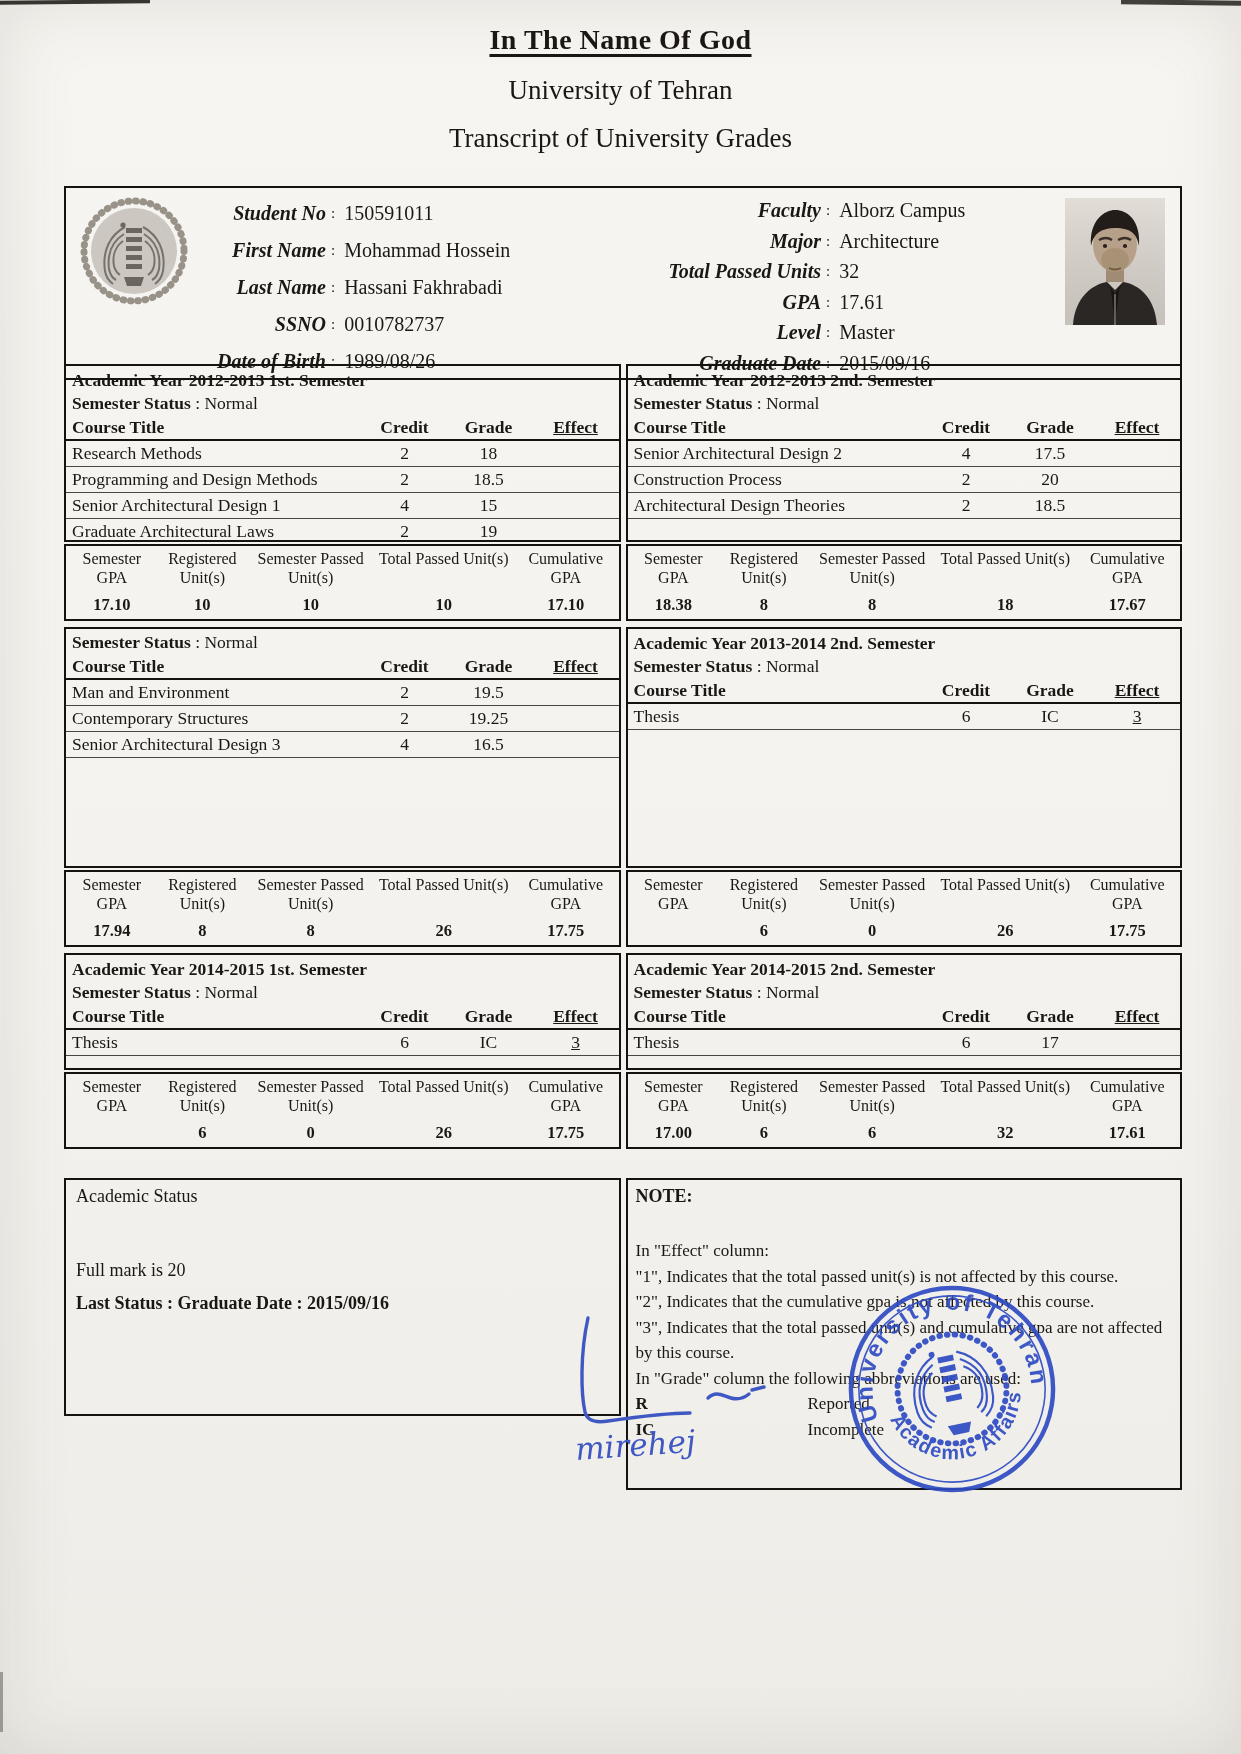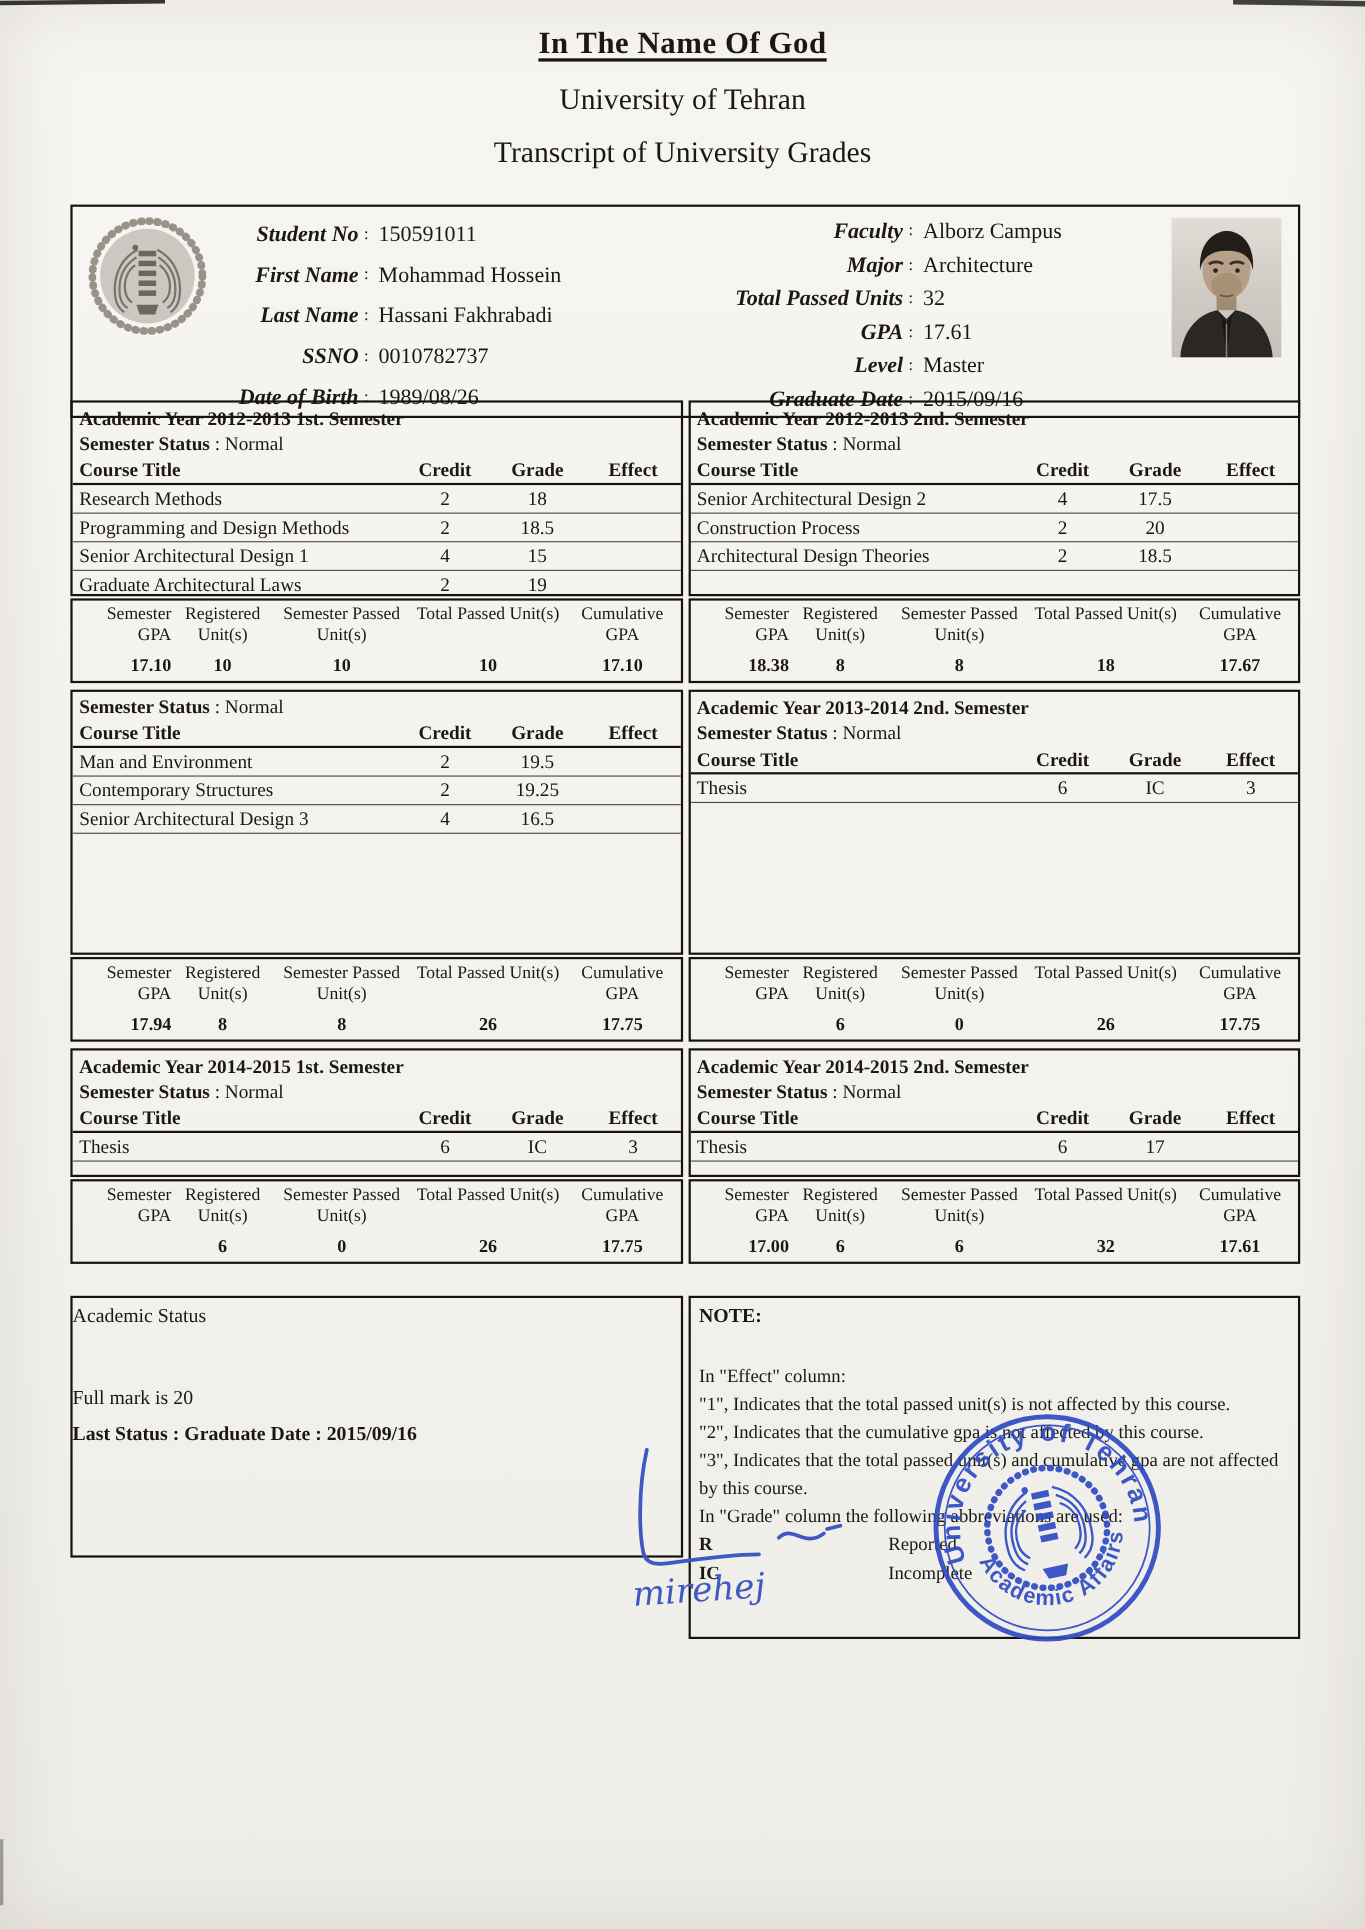--- a/index.html
+++ b/index.html
@@ -46,32 +46,32 @@
   .sem-block { display:flex; flex-direction:column; gap:2px; }
   .sem-main { border:2.5px solid #16130e; flex:1; display:flex; flex-direction:column; overflow:hidden; padding-top:2px;}
   .sem-title { font-weight:bold; font-size:17.5px; line-height:24px; padding-left:6px; }
   .sem-status { font-size:17.5px; line-height:23px; padding-left:6px; }
   .st-lbl { font-weight:bold; }
   .course-header { display:flex; font-weight:bold; font-size:17.5px; line-height:24px; border-bottom:2.5px solid #16130e; }
   .course-row { display:flex; font-size:17.5px; line-height:25px; border-bottom:1px solid #4a463f; }
   .c-title { flex:1; padding-left:6px; }
   .c-credit { width:80px; text-align:center; }
   .c-grade { width:88px; text-align:center; }
-  .c-effect { width:86px; text-align:center; }
+  .c-effect { width:86px; text-align:center;text-decoration:underline; }
   .sem-summary { border:2.5px solid #16130e; height:77px; padding:3px 2px 2px; }
   .sum-cols { display:flex; width:100%; height:100%; }
   .sum-col { display:flex; flex-direction:column; text-align:center; font-size:16px; }
-  .su0{width:16%;align-items:flex-end;} .su1{width:17%;} .su2{width:22.5%;} .su3{width:26%;} .su4{width:18.5%;}
+  .su0{width:16%;} .su1{width:17%;} .su2{width:22.5%;} .su3{width:26%;} .su4{width:18.5%;}
   .sum-l { line-height:19px; }
   .sum-val { font-weight:bold; line-height:24px; margin-top:auto; font-size:16.5px; }
 
   
   .bottom-row { position:absolute; left:64px; top:1178px; width:1118px;
     display:grid; grid-template-columns:1fr 1fr; column-gap:5px; align-items:start; }
-  .status-box { border:2.5px solid #16130e; height:238px; padding:5px 0; }
+  .status-box { border:2.5px solid #16130e; height:238px; padding:5px 10px; }
   .note-box { border:2.5px solid #16130e; height:312px; padding:5px 8px 0; }
   .box-heading { font-size:18px; line-height:23px; }
   .note-heading { font-weight:bold; }
   .status-lines { margin-top:46px; }
   .status-lines .text-line { font-size:18px; line-height:33px; }
   .note-lines { margin-top:30px; }
   .note-lines .text-line { font-size:17px; line-height:25.5px; }
   .text-line.bold { font-weight:bold; }
   .abbrev-row { display:flex; font-size:17px; line-height:25.5px; }
   .abbrev-code { width:172px; font-weight:bold; }

